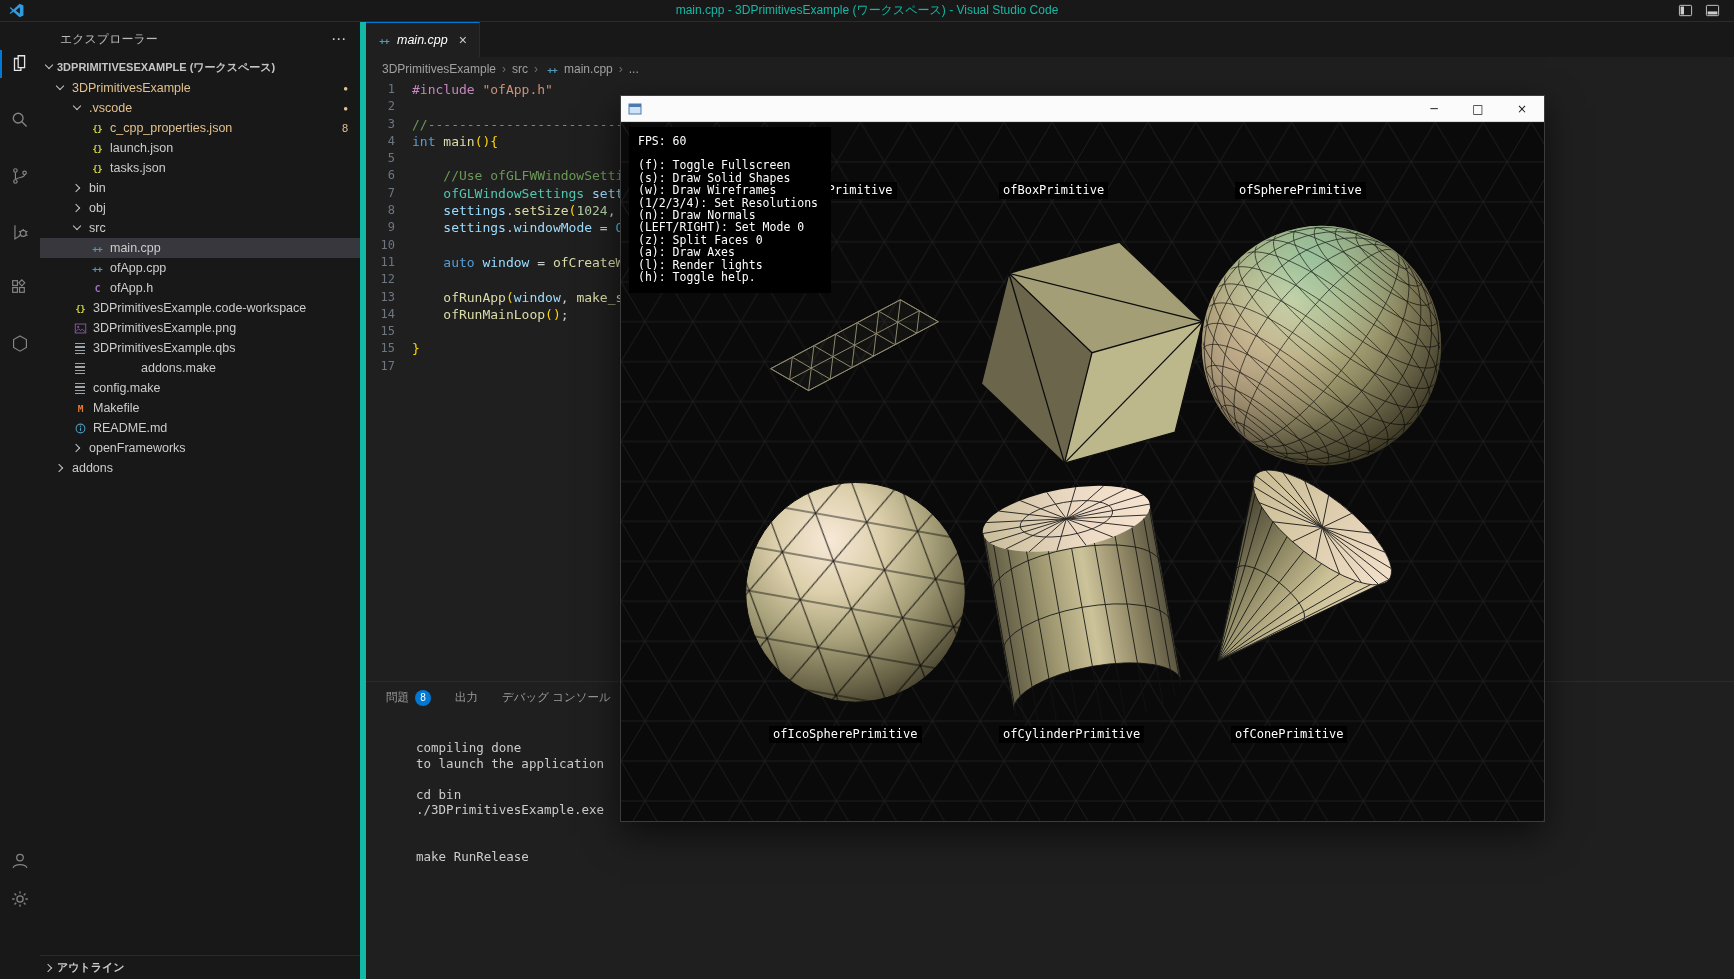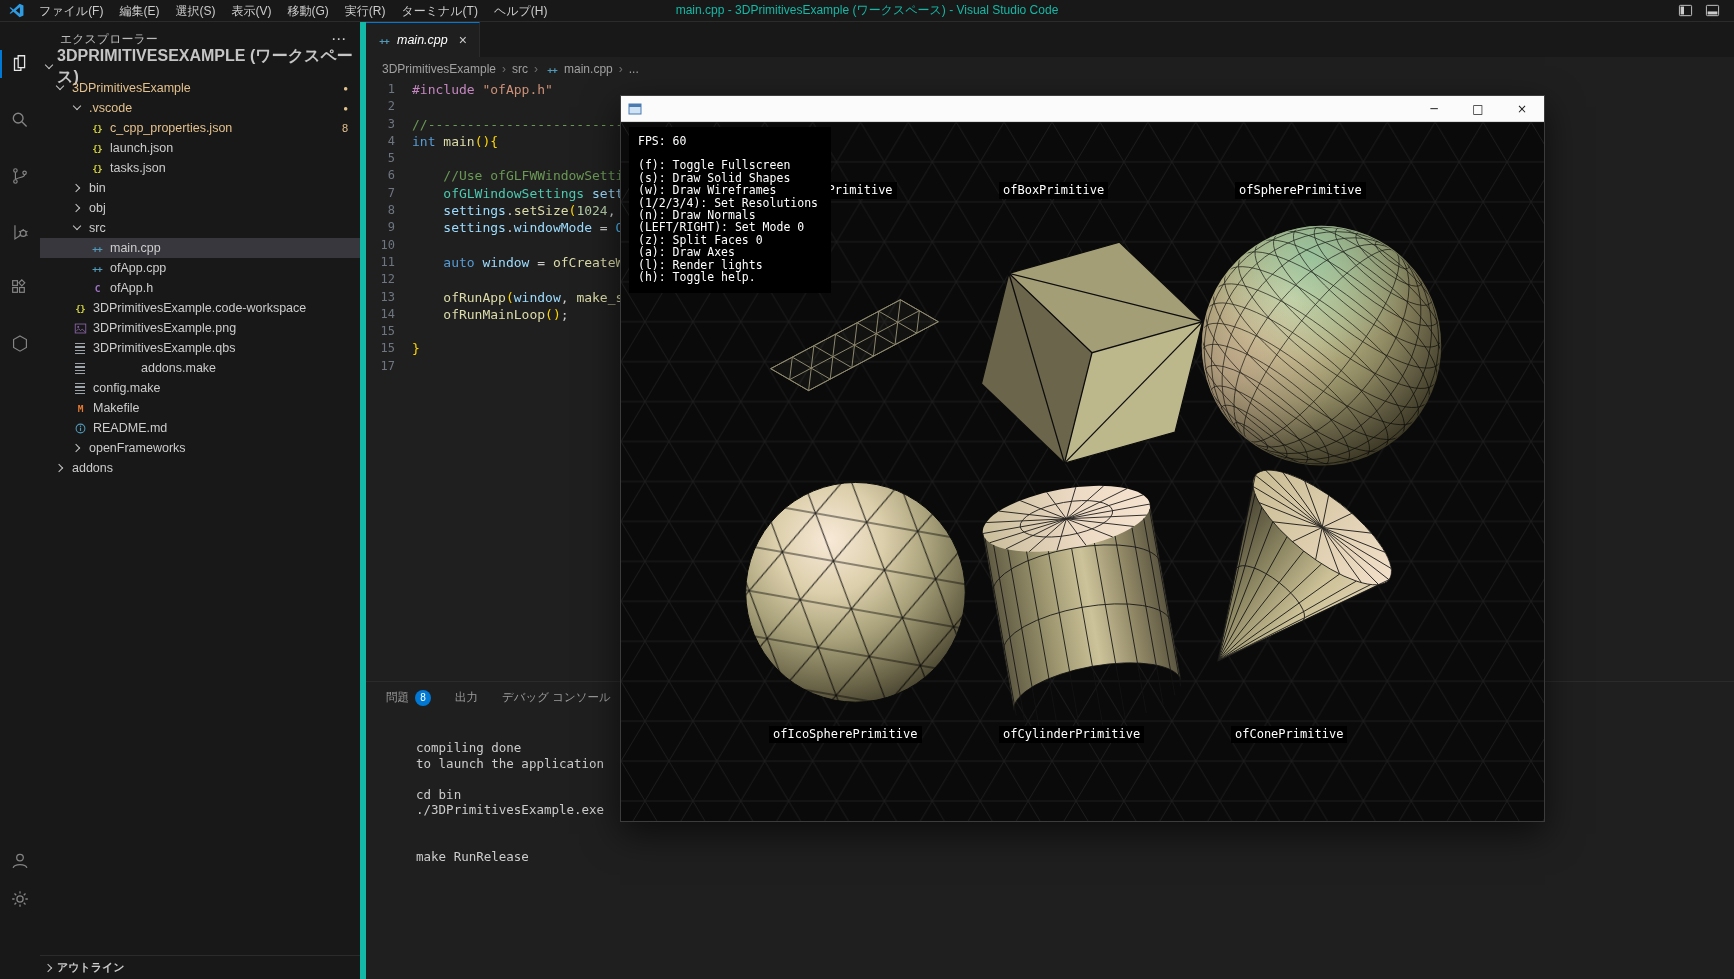--- a/index.html
+++ b/index.html
@@ -23,21 +23,21 @@
   .ab-item{height:56px;display:flex;align-items:center;justify-content:center;color:#848484;position:relative;cursor:pointer}
   #ab-bottom .ab-item{height:38px}
   .ab-item.active{color:#e7e7e7}
   .ab-item.active::before{content:"";position:absolute;left:0;top:14px;bottom:14px;width:2px;background:#0078d4}
   .ab-item svg{width:22px;height:22px}
 
   
   .sidebar{position:absolute;top:22px;left:40px;width:326px;bottom:0;background:#181818;border-right:6px solid #14b8a6}
   .sb-header{height:34px;display:flex;align-items:center;padding:0 14px 0 20px;font-size:12px;color:#bbbbbb}
   .sb-more{margin-left:auto;color:#cccccc;font-size:15px;cursor:pointer}
-  .section-header{height:22px;display:flex;align-items:center;font-weight:bold;font-size:16px;color:#c5c5c5;padding-left:3px;cursor:pointer}
+  .section-header{height:22px;display:flex;align-items:center;font-weight:bold;font-size:11px;color:#c5c5c5;padding-left:3px;cursor:pointer}
   .tree-row{height:20px;display:flex;align-items:center;font-size:12.5px;color:#cccccc;cursor:pointer;padding-right:12px;white-space:nowrap}
   .tree-row.selected{background:#37373d}
   .tree-row.modified .tree-label{color:#e2c08d}
   .tree-label{margin-left:4px;overflow:hidden;text-overflow:ellipsis}
   .badge-text{margin-left:auto;color:#e2c08d;font-size:11px}
   .dot{margin-left:auto;color:#e2c08d;font-size:8px}
   .chev{width:14px;height:14px;position:relative;flex:none}
   .chev::before{content:"";position:absolute;width:5px;height:5px;border-right:1.4px solid #c5c5c5;border-bottom:1.4px solid #c5c5c5;
                 transform:rotate(-45deg);top:4px;left:2px}
   .chev.down::before{transform:rotate(45deg);top:2px;left:3px}
@@ -104,21 +104,20 @@
 </style>
 </head>
 <body>
 
 <div id="root">
 
   <div class="titlebar">
     <svg class="logo" viewBox="0 0 16 16">
       <path d="M11.3 0.7L4.7 6.8 1.8 4.5 0.6 5.1l2.9 2.9-2.9 2.9 1.2.6 2.9-2.3 6.6 6.1 4.1-2V2.7L11.3.7zM11.6 4.6v6.8L7.2 8z" fill="#2f9be0"></path>
     </svg>
-    <span id="menubar"><span class="menu-item">ファイル(F)</span><span class="menu-item">編集(E)</span><span class="menu-item">選択(S)</span><span class="menu-item">表示(V)</span><span class="menu-item">移動(G)</span><span class="menu-item">実行(R)</span><span class="menu-item">ターミナル(T)</span><span class="menu-item">ヘルプ(H)</span></span>
     <span class="win-title">main.cpp - 3DPrimitivesExample (ワークスペース) - Visual Studio Code</span>
     <span class="tb-icons">
       <svg viewBox="0 0 16 16">
         <rect x="1.5" y="2.5" width="13" height="11" rx="1" fill="none" stroke="#cccccc"></rect>
         <rect x="2.8" y="3.8" width="3.6" height="8.4" fill="#cccccc"></rect>
       </svg>
       <svg viewBox="0 0 16 16">
         <rect x="1.5" y="2.5" width="13" height="11" rx="1" fill="none" stroke="#cccccc"></rect>
         <rect x="2.8" y="9" width="10.4" height="3.2" fill="#cccccc"></rect>
       </svg>

